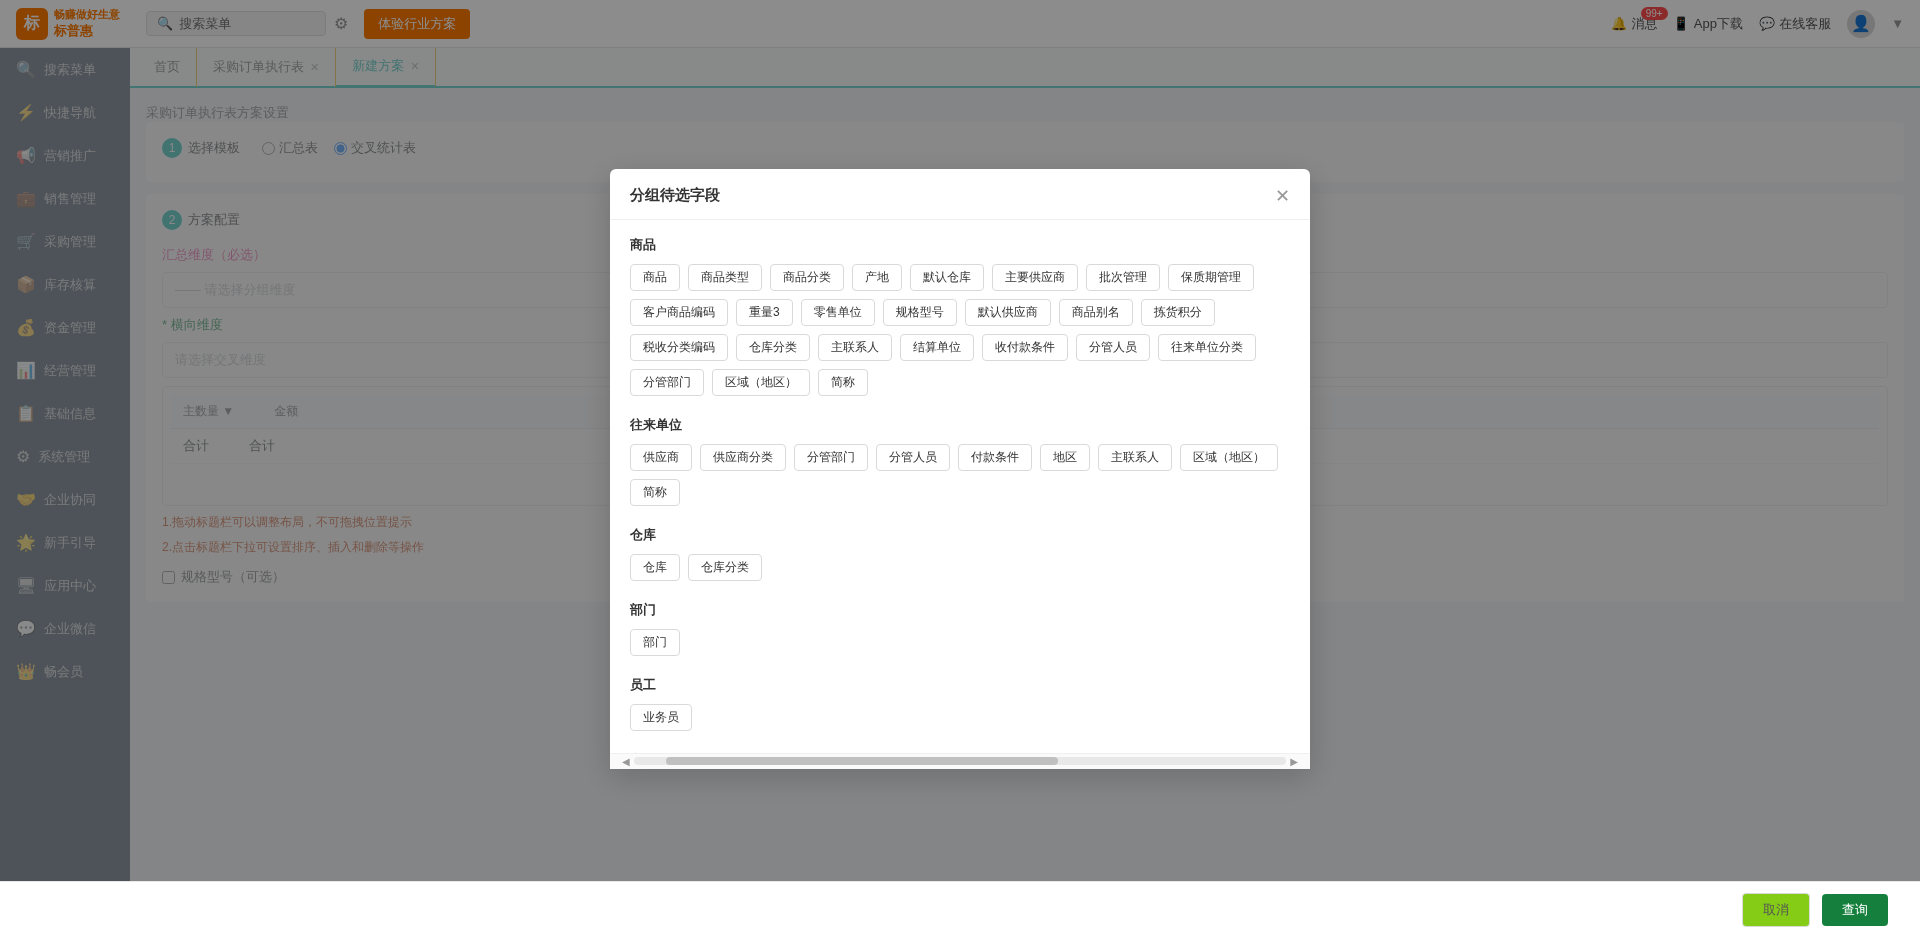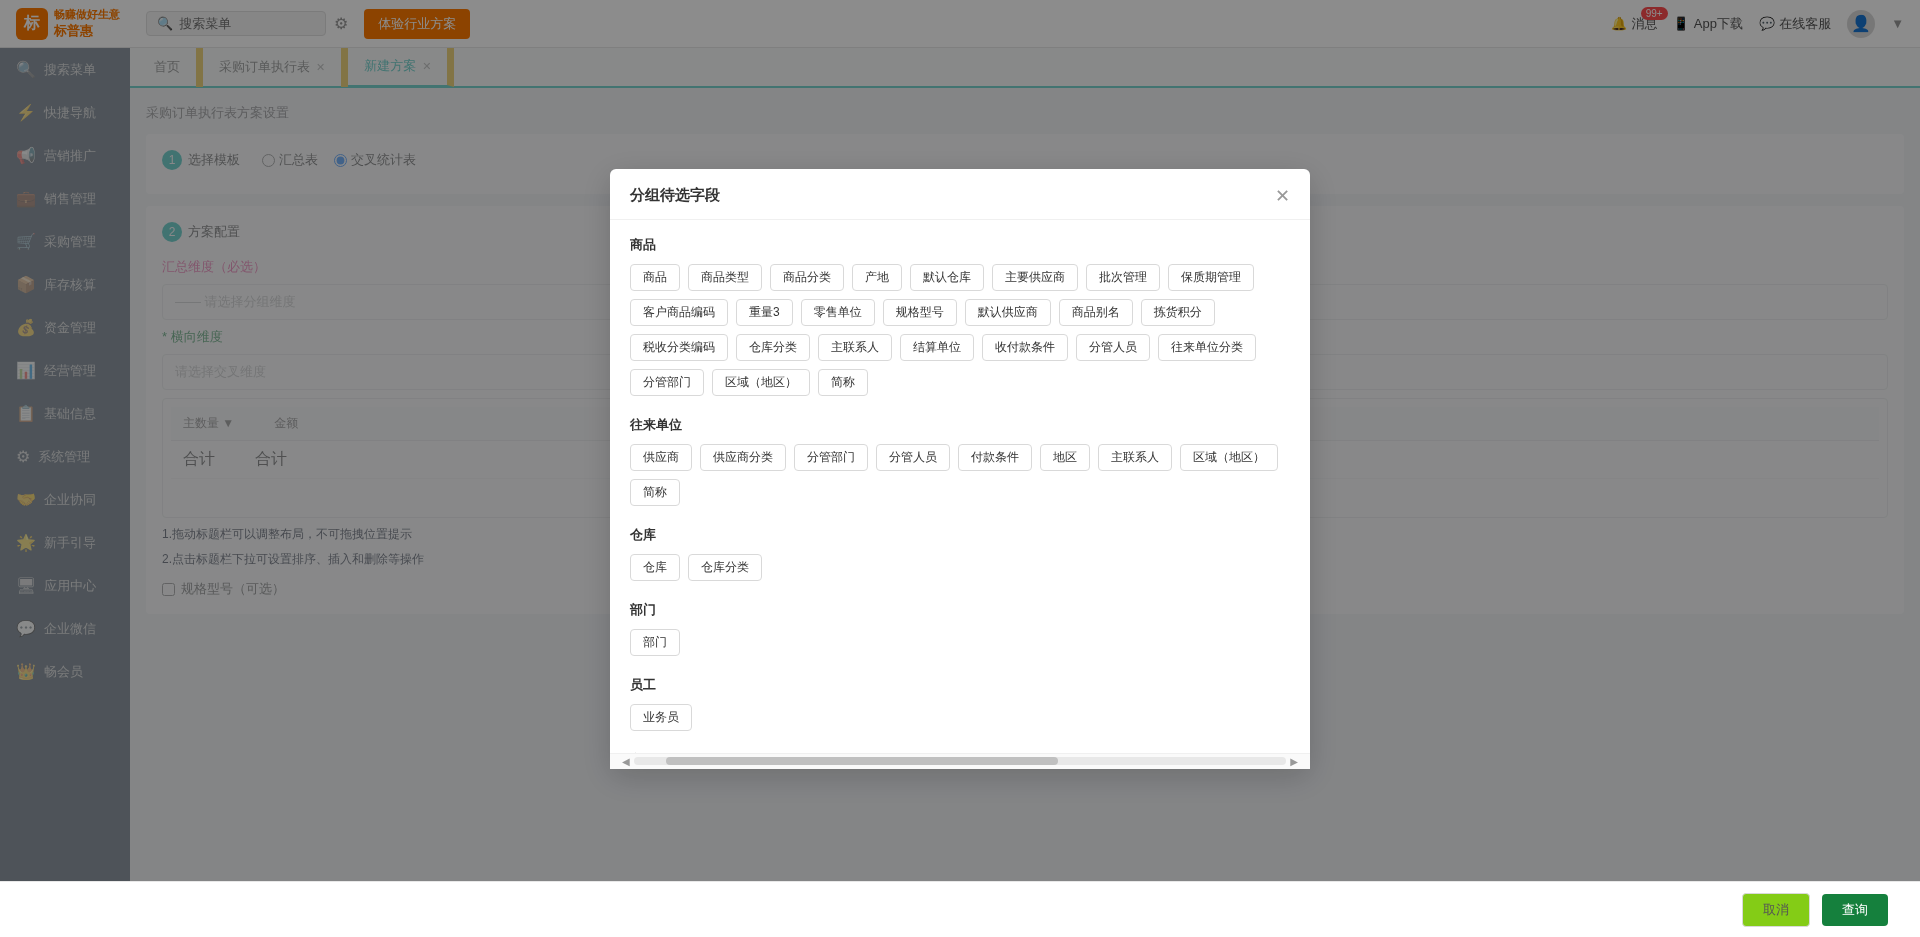--- a/index.html
+++ b/index.html
@@ -52,21 +52,21 @@
       background: #fff;
       display: flex;
       align-items: center;
       border-bottom: 2px solid #00b2a9;
       position: fixed; top: 48px; left: 130px; right: 0; z-index: 99;
       padding: 0 8px;
     }
     .tab-item {
       display: flex; align-items: center; gap: 6px;
       padding: 8px 16px; cursor: pointer; font-size: 13px; color: #555;
-      border-right: 7px solid #eab308; height: 40px;
+      border-right: 1px solid #eab308; height: 40px;
     }
     .tab-item.active { color: #00b2a9; border-bottom: 2px solid #00b2a9; font-weight: 500; }
     .tab-close { font-size: 11px; color: #999; cursor: pointer; }
 
     
     .sidebar {
       position: fixed; top: 0; left: 0; bottom: 0;
       width: 130px; background: #2c3e50; padding-top: 48px;
       z-index: 98;
     }
@@ -84,21 +84,21 @@
 
     
     .main-content {
       margin-left: 130px;
       margin-top: 88px;
       padding: 16px;
       background: #f0f2f5;
       min-height: calc(937px - 88px);
     }
     .page-title-bar {
-      font-size: 13px; color: #666; margin-bottom: 12px;
+      font-size: 13px; color: #666; margin-bottom: 0;
     }
 
     
     .overlay {
       position: fixed; top: 0; left: 0; right: 0; bottom: 0;
       background: rgba(0,0,0,0.45); z-index: 200;
     }
 
     
     .modal {
@@ -188,25 +188,25 @@
 
     .table-placeholder {
       border: 1px solid #e8e8e8; border-radius: 4px; background: #fff;
       min-height: 120px; padding: 8px;
     }
     .table-header-row {
       display: flex; background: #fafafa; border-bottom: 1px solid #e8e8e8;
       padding: 8px 12px; font-size: 12px; color: #666; gap: 40px; text-align: right;
     }
     .table-data-row {
-      display: flex; padding: 8px 12px; font-size: 16px; color: #333; gap: 40px;
+      display: flex; padding: 8px 12px; font-size: 13px; color: #333; gap: 40px;
       border-bottom: 1px solid #f5f5f5;
     }
 
-    .hint-text { font-size: 12px; color: #0f172a; margin-top: 8px; }
+    .hint-text { font-size: 12px; color: #c2410c; margin-top: 8px; }
     .checkbox-row { display: flex; align-items: center; gap: 6px; font-size: 13px; color: #555; }
   </style>
 </head>
 <body>
 
 <div class="overlay"></div>
 
 <div class="top-header">
   <div class="logo-area">
     <div class="logo-icon">

